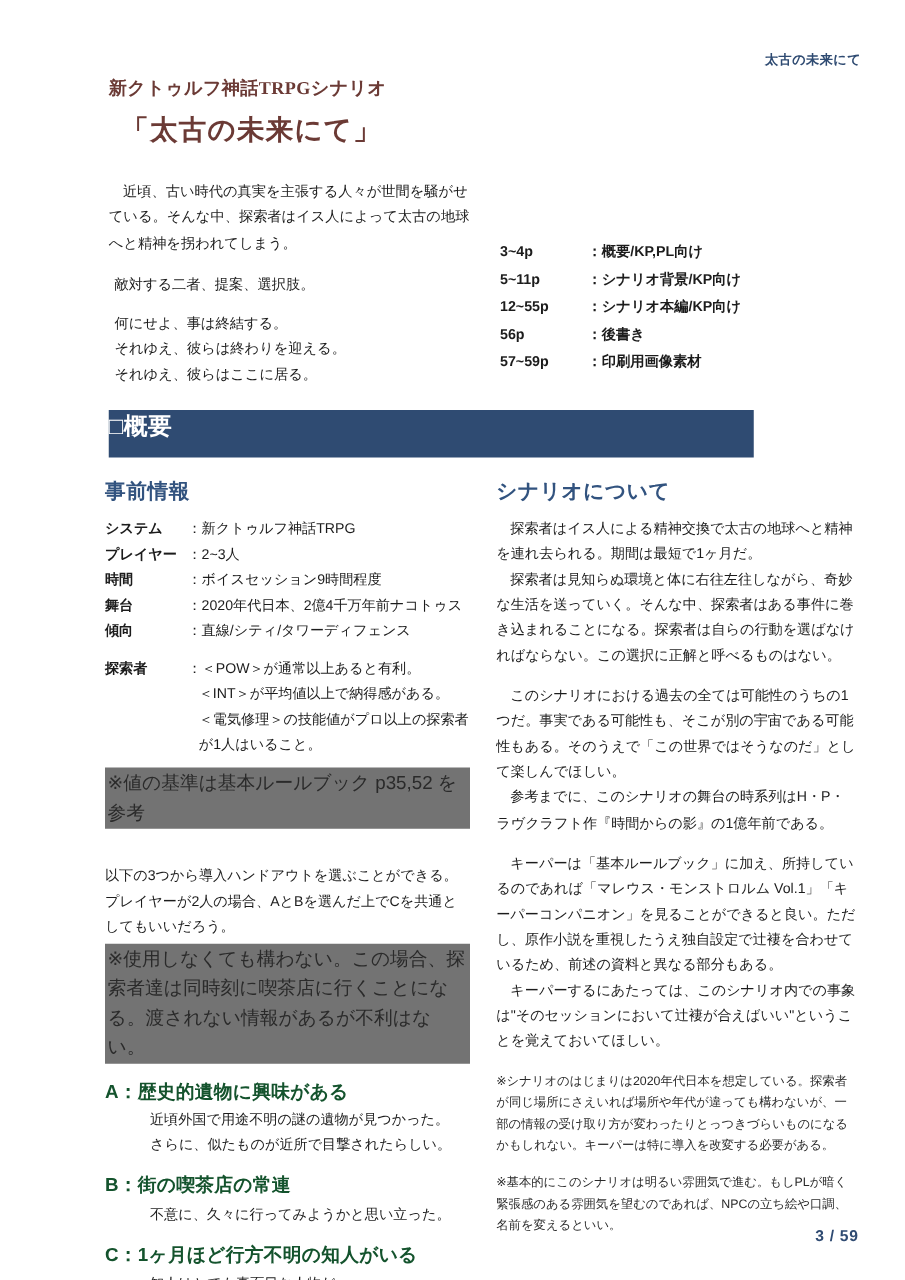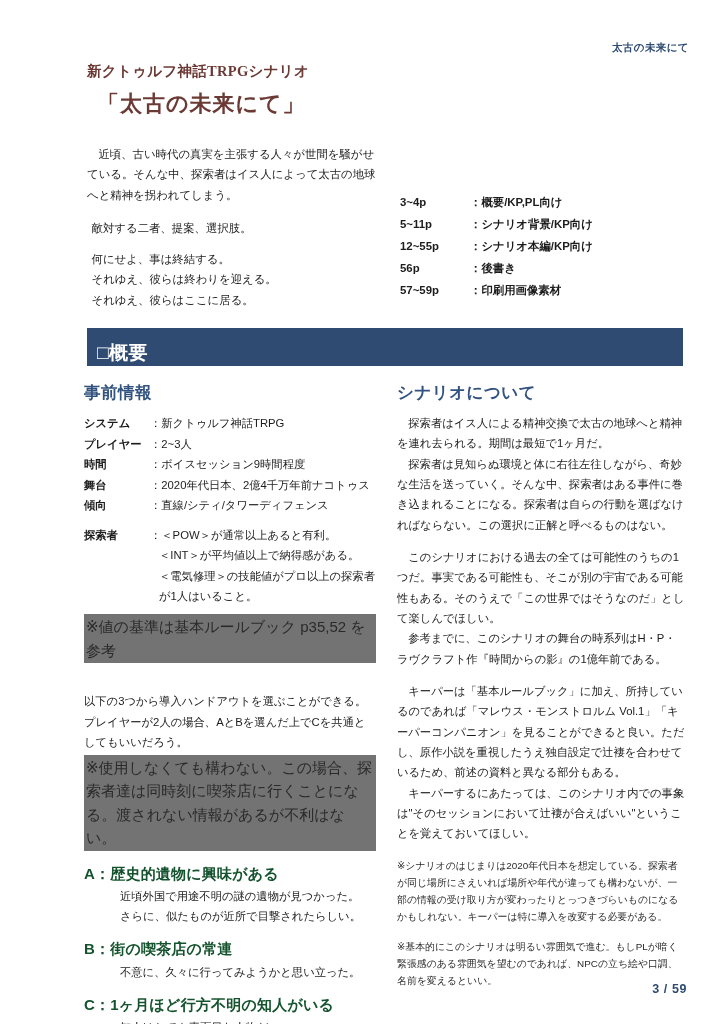--- a/index.html
+++ b/index.html
@@ -85,26 +85,25 @@
   }
   .page-index .row { display: flex; }
   .page-index .pg { width: 70px; flex: 0 0 70px; }
   .page-index .desc { white-space: nowrap; }
 
   
   .section-banner {
     position: absolute;
     top: 328px;
     left: 64px;
-    width: 596px;
+    width: 516px;
     height: 38px;
     background: #2f4b72;
     display: flex;
-    align-items: flex-end;
-    padding-left: 10px;
+    align-items: flex-start;
   }
   .section-banner .label {
     color: #ffffff;
     font-size: 19px;
     font-weight: bold;
     letter-spacing: 0.5px;
     font-family: "Liberation Sans", "DejaVu Sans", sans-serif;
   }
 
   

